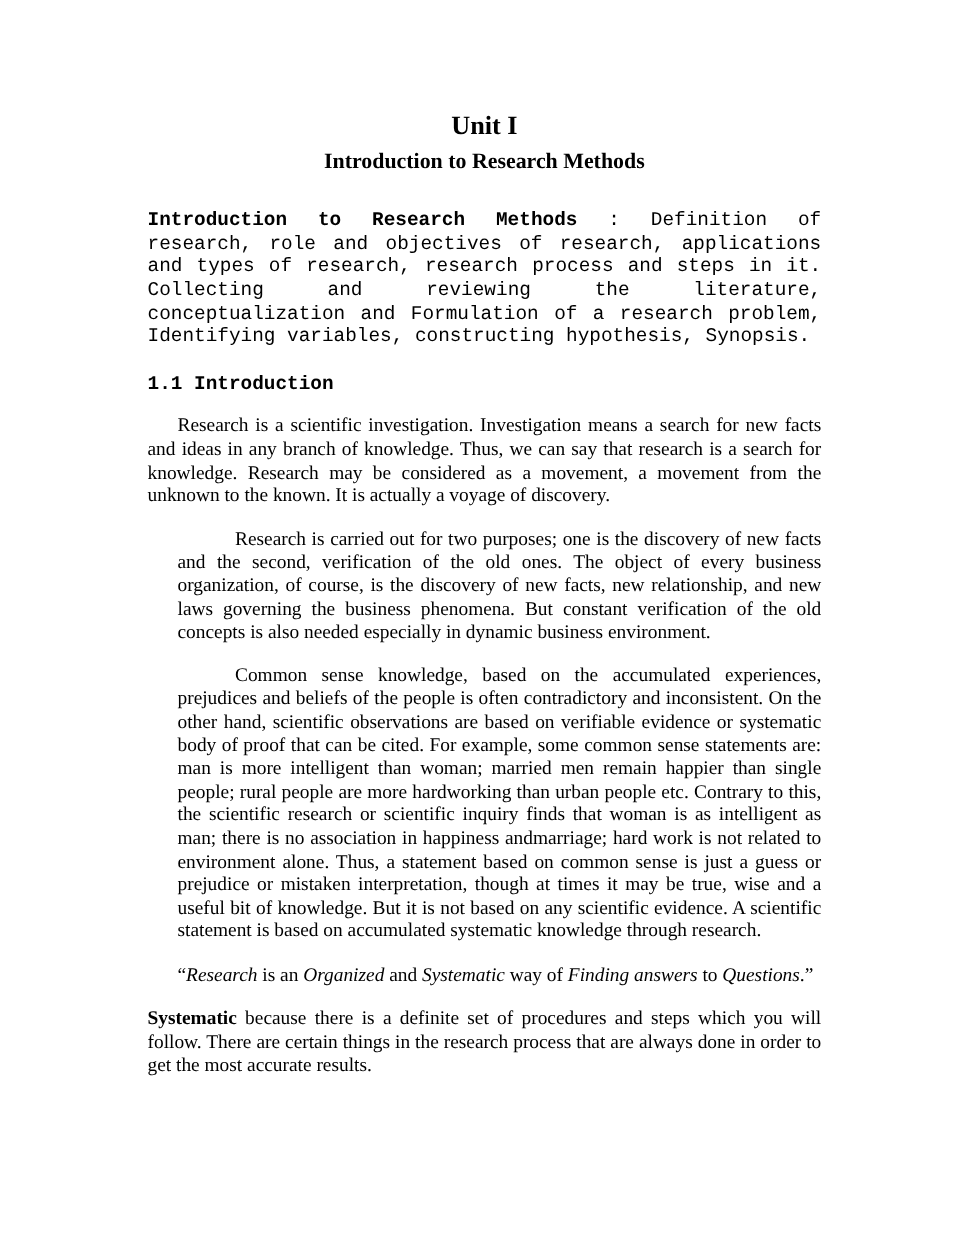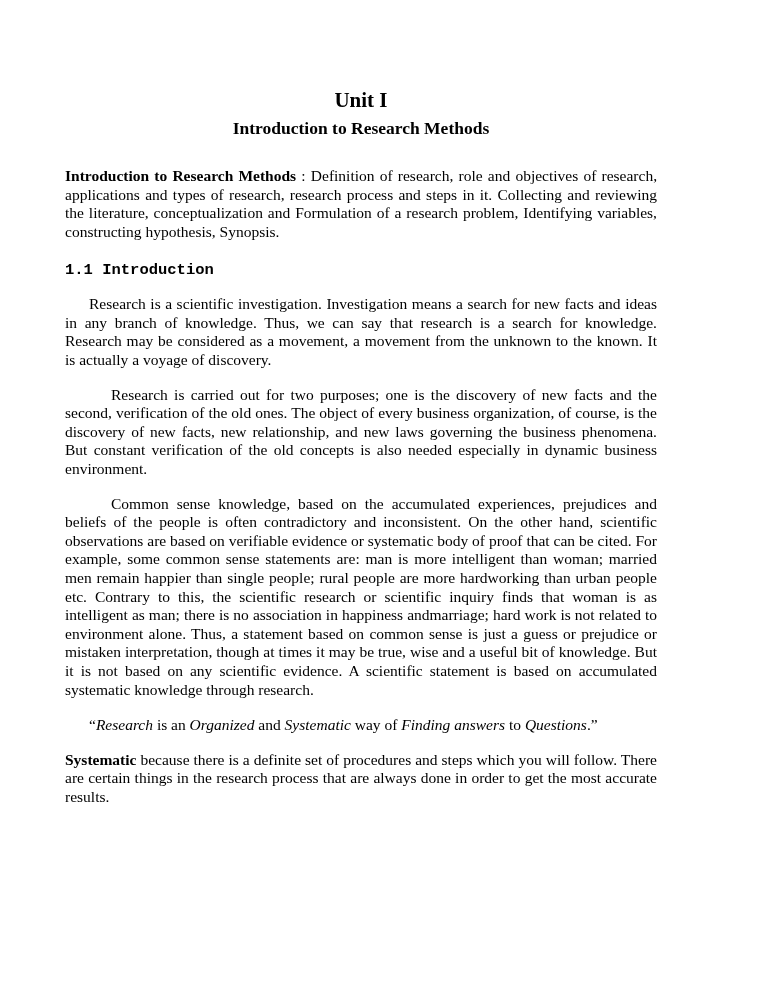--- a/index.html
+++ b/index.html
@@ -6,21 +6,21 @@
     margin: 0;
     padding: 0;
     background: #ffffff;
   }
   .page {
     position: relative;
     width: 768px;
     height: 994px;
     box-sizing: border-box;
     background: #ffffff;
-    padding: 88px 111px 40px 65px;
+    padding: 88px 111px 40px 118px;
     font-family: "Liberation Serif", "DejaVu Serif", serif;
     font-size: 15.5px;
     line-height: 1.2;
     color: #000000;
     overflow: hidden;
   }
   .title {
     margin: 0;
     font-size: 21px;
     font-weight: bold;
@@ -33,30 +33,31 @@
     font-weight: bold;
     text-align: center;
     line-height: 1.15;
   }
   .para {
     margin: 16px 0 0 0;
     text-align: justify;
   }
   .para.first {
     margin-top: 29px;
+    font-family: Liberation Mono, monospace;
   }
   .heading {
     margin: 19px 0 0 0;
     font-size: 15.5px;
     font-weight: bold;
     text-align: left;
     font-family: Liberation Mono, monospace;
   }
   .indent-sm { text-indent: 24px; }
-  .indent-lg { text-indent: 46px; }
+  .indent-lg { text-indent: 46px; margin-left: 24px; }
   .bold { font-weight: bold; }
   .italic { font-style: italic; }
   .quote-line {
     margin: 17px 0 16px 0;
     text-indent: 24px;
     text-align: left;
   }
 </style>
 </head>
 <body>

